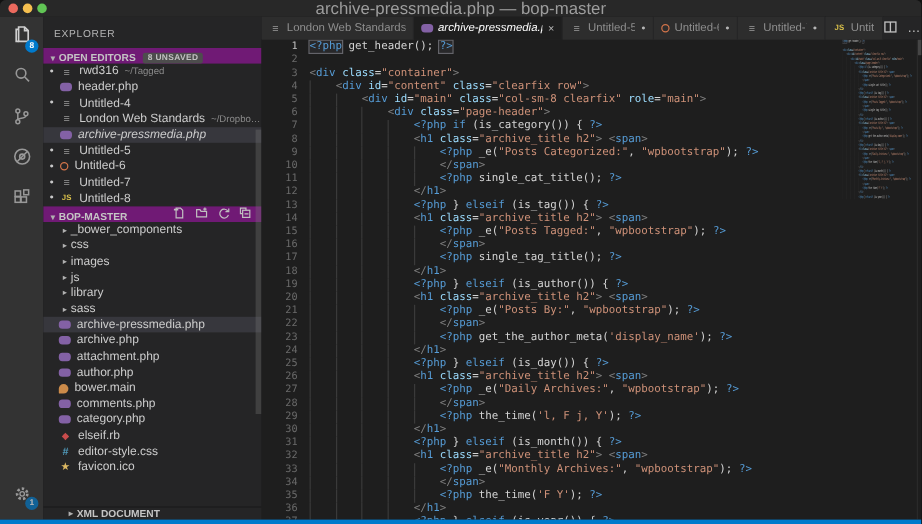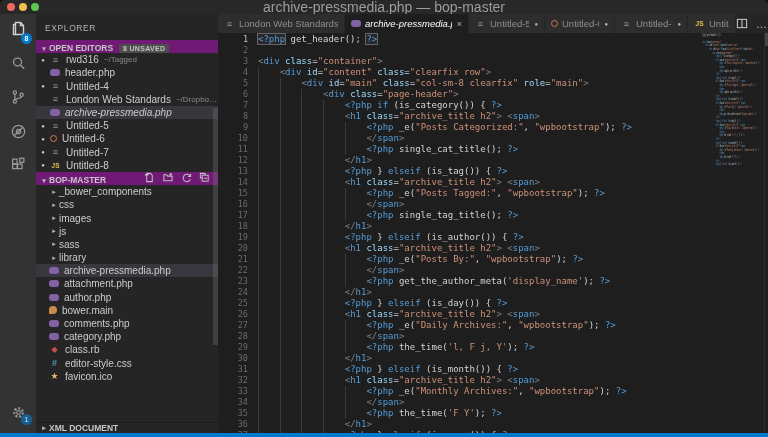--- a/index.html
+++ b/index.html
@@ -43,21 +43,21 @@
   .fold-arrow { width:10px; flex:none; font-size:7px; color:#b0b0b0; text-align:center; }
   .fi { width:11px; height:10px; flex:none; margin-right:5px; display:inline-flex; align-items:center; justify-content:center; font-size:8px; }
   .fi-file { color:#9a9a9a; font-size:9px; }
   .fi-php { background:#8361a5; border-radius:3px; width:10px; height:7px; }
   .fi-js { color:#d9c04a; font-weight:bold; font-size:6.5px; }
   .fi-orange { width:7px; height:7px; border:1.3px solid #d2744a; border-radius:50%; }
   .fi-bower { width:8px; height:8px; background:#cc8b4a; border-radius:50% 50% 50% 10%; }
   .fi-ruby { color:#c94c4c; font-size:8px; }
   .fi-css { color:#519aba; font-weight:bold; font-size:9px; }
   .fi-star { color:#dcb862; font-size:9px; }
-  #xml-doc { position:absolute; left:0; bottom:0; width:100%; height:11px; background:#252526; border-top:1px solid #1b1b1b; display:flex; align-items:center; font-size:8.5px; font-weight:bold; color:#c5c5c5; padding-left:3px; }
+  #xml-doc { position:absolute; left:0; bottom:0; width:100%; height:11px; background:#252526; border-top:1px solid #1b1b1b; display:flex; align-items:center; font-size:8.5px; font-weight:bold; color:#c5c5c5; padding-left:18px; }
   #sb-scroll { position:absolute; right:0; top:94px; width:5px; height:237px; background:rgba(120,120,120,.32); }
 
   
   #editor-group { flex:1; position:relative; background:#1e1e1e; display:flex; flex-direction:column; }
   #tabbar { height:19px; background:#252526; display:flex; flex:none; }
   .tab { height:19px; display:flex; align-items:center; padding:0 6px; font-size:9.5px; color:#8f8f8f; background:#2d2d2d; border-right:1px solid #252526; overflow:hidden; flex:none; }
   .tab.active { background:#1e1e1e; color:#ffffff; }
   .tab .fi { margin-right:4px; }
   .tab .t-lbl { white-space:nowrap; overflow:hidden; }
   .tab .t-lbl.italic { font-style:italic; }
@@ -247,31 +247,36 @@
             <span class="lbl">images</span>
           </div>
           <div class="row">
             <span class="tree-ind"></span>
             <span class="fold-arrow">▸</span>
             <span class="lbl">js</span>
           </div>
           <div class="row">
             <span class="tree-ind"></span>
             <span class="fold-arrow">▸</span>
+            <span class="lbl">library</span>
+          </div>
+          <div class="row">
+            <span class="tree-ind"></span>
+            <span class="fold-arrow">▸</span>
             <span class="lbl">sass</span>
           </div>
-          <div class="row">
-            <span class="tree-ind"></span>
-            <span class="fold-arrow">▸</span>
-            <span class="lbl">library</span>
-          </div>
           <div class="row selected">
             <span class="tree-ind"></span>
             <span class="fi fi-php"></span>
             <span class="lbl">archive-pressmedia.php</span>
+          </div>
+          <div class="row">
+            <span class="tree-ind"></span>
+            <span class="fi fi-php"></span>
+            <span class="lbl">archive.php</span>
           </div>
           <div class="row">
             <span class="tree-ind"></span>
             <span class="fi fi-php"></span>
             <span class="lbl">attachment.php</span>
           </div>
           <div class="row">
             <span class="tree-ind"></span>
             <span class="fi fi-php"></span>
             <span class="lbl">author.php</span>
@@ -287,21 +292,21 @@
             <span class="lbl">comments.php</span>
           </div>
           <div class="row">
             <span class="tree-ind"></span>
             <span class="fi fi-php"></span>
             <span class="lbl">category.php</span>
           </div>
           <div class="row">
             <span class="tree-ind"></span>
             <span class="fi fi-ruby">◆</span>
-            <span class="lbl">class.rb</span>
+            <span class="lbl">elseif.rb</span>
           </div>
           <div class="row">
             <span class="tree-ind"></span>
             <span class="fi fi-css">#</span>
             <span class="lbl">editor-style.css</span>
           </div>
           <div class="row">
             <span class="tree-ind"></span>
             <span class="fi fi-star">★</span>
             <span class="lbl">favicon.ico</span>

